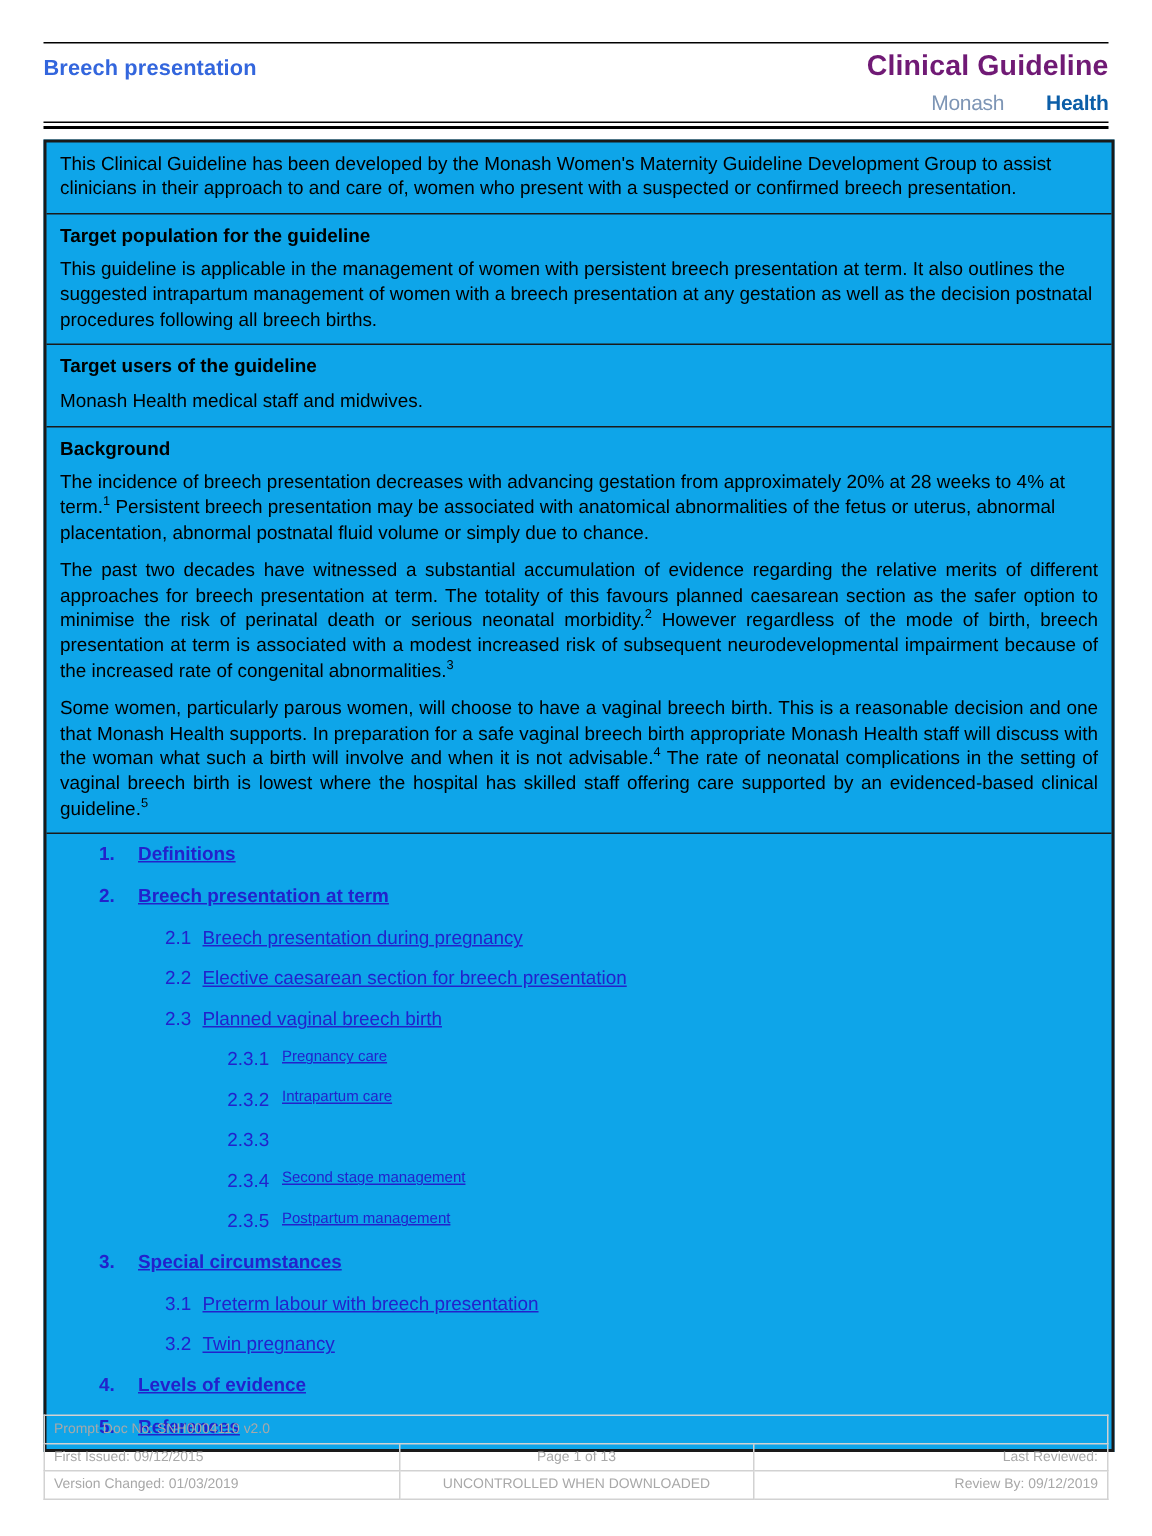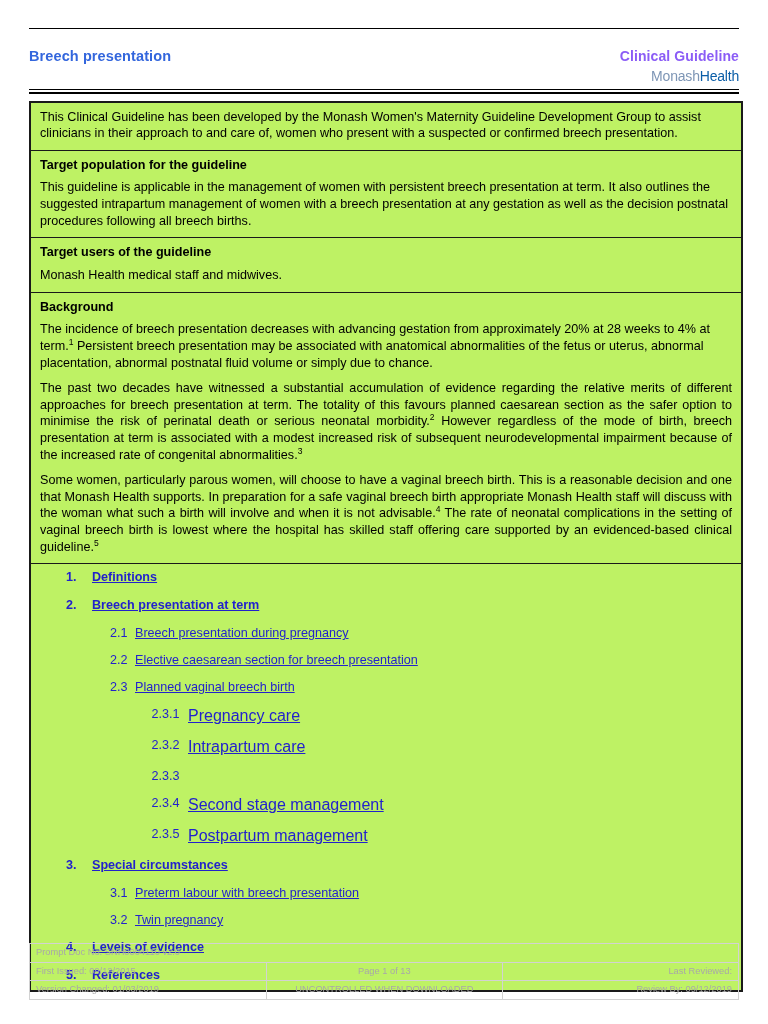--- a/index.html
+++ b/index.html
@@ -33,61 +33,61 @@
     align-items: baseline;
     justify-content: space-between;
   }
   .doc-title {
     font-size: 14.5px;
     font-weight: bold;
     color: #3366dd;
     letter-spacing: 0.1px;
   }
   .doc-type {
-    font-size: 14px;
-    font-weight: bold;
-    color: #8b5cf6;
+    font-size: 19px;
+    font-weight: bold;
+    color: #701a75;
     letter-spacing: 0.1px;
-    margin-top: 14px;
   }
   .logo-row {
     display: flex;
     justify-content: flex-end;
     margin-top: 4px;
     padding-bottom: 3px;
   }
   .logo {
     font-size: 14px;
     letter-spacing: -0.2px;
     white-space: nowrap;
   }
   .logo .logo-monash {
     color: #7d95b5;
     font-weight: normal;
   }
   .logo .logo-health {
     color: #0b5ea8;
-    font-weight: normal;
+    font-weight: bold;
+    margin-left: 28px;
   }
   .header-rule {
     border-bottom: 1px solid #000;
     margin-top: 2px;
   }
   .header-rule2 {
     border-bottom: 2px solid #000;
     margin-top: 1.5px;
   }
 
   
   .content-box {
     margin-top: 7px;
     border: 2px solid #1a1a1a;
     border-collapse: collapse;
     width: 100%;
-    background: #bef264;
+    background: #0ea5e9;
   }
   .content-box .block {
     border-bottom: 1px solid #1a1a1a;
     padding: 6px 9px 8px 9px;
   }
   .content-box .block:last-child {
     border-bottom: none;
   }
   .block h2 {
     font-size: 12.6px;
@@ -159,21 +159,21 @@
     padding-left: 103px;
     text-align: center;
   }
   .toc-l3 .num {
     width: 45px;
     flex: 0 0 45px;
     font-size: 12.6px;
     color: #2222cc;
   }
   .toc-l3 .lbl {
-    font-size: 16px;
+    font-size: 10px;
     color: #2222cc;
     text-decoration: underline;
     cursor: pointer;
   }
   .toc-l1:last-child, .toc-l2:last-child, .toc-l3:last-child {
     margin-bottom: 0;
   }
 
   
   .footer {

